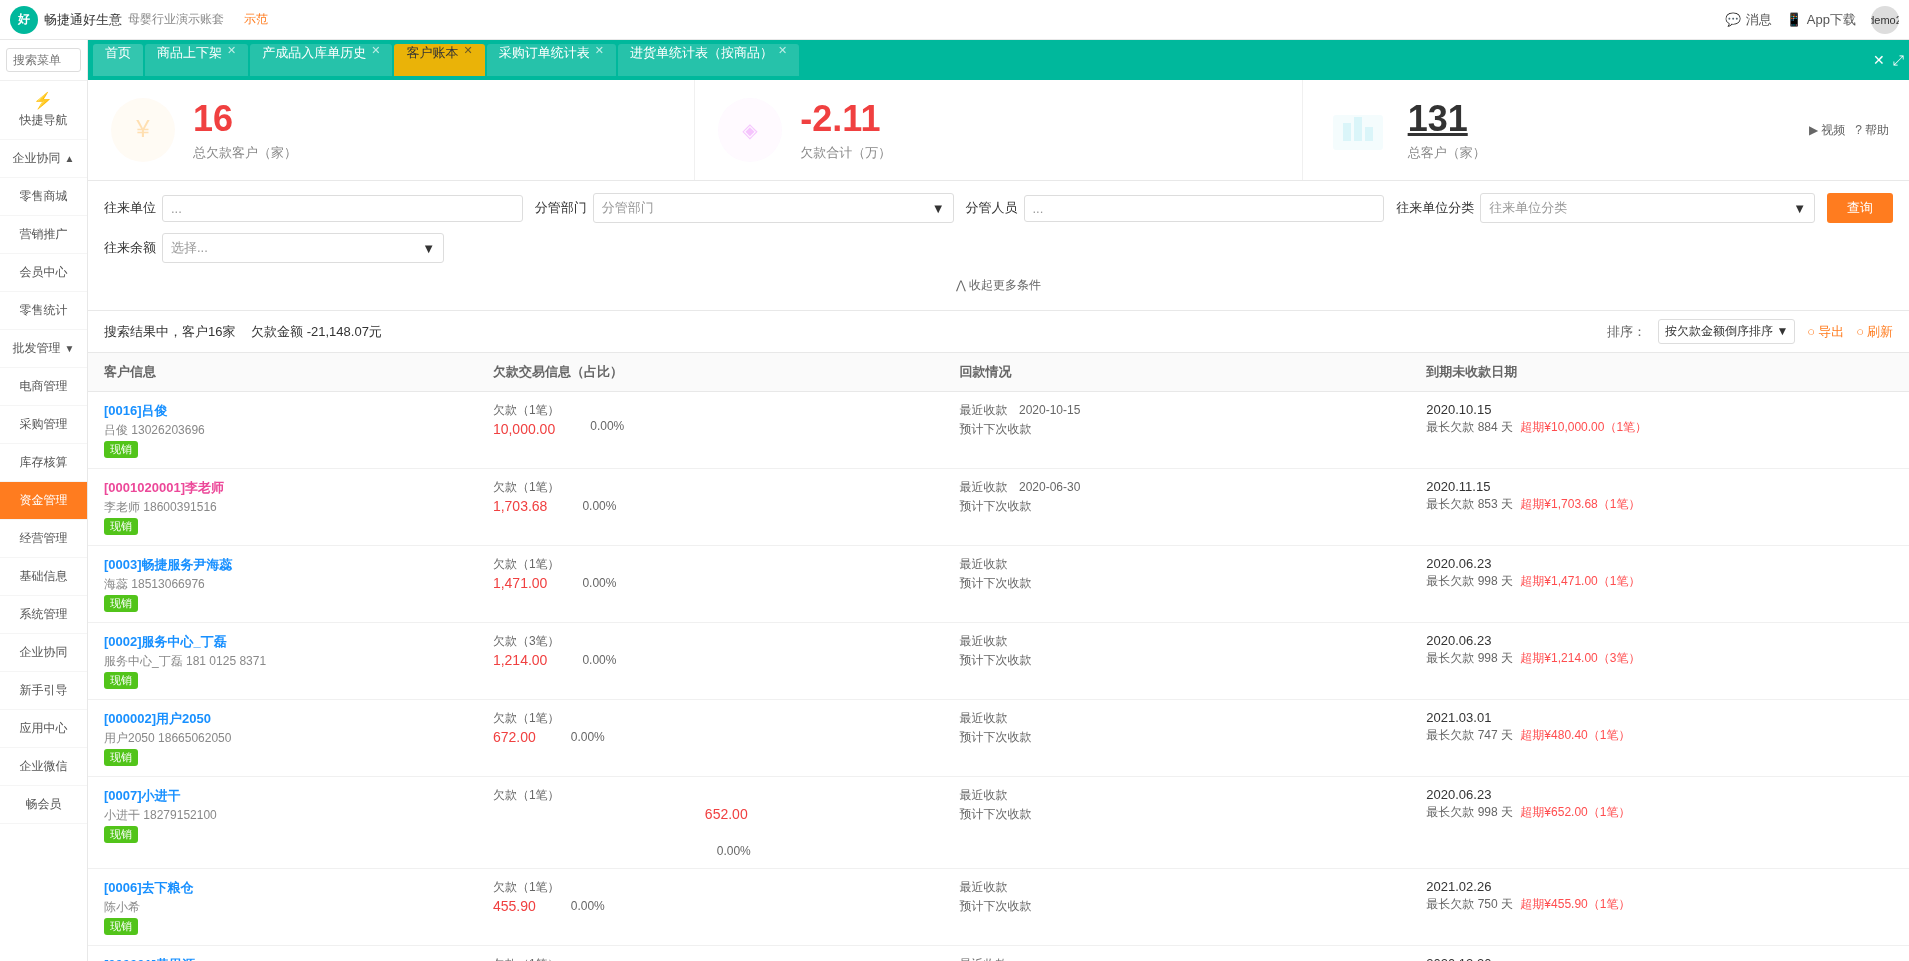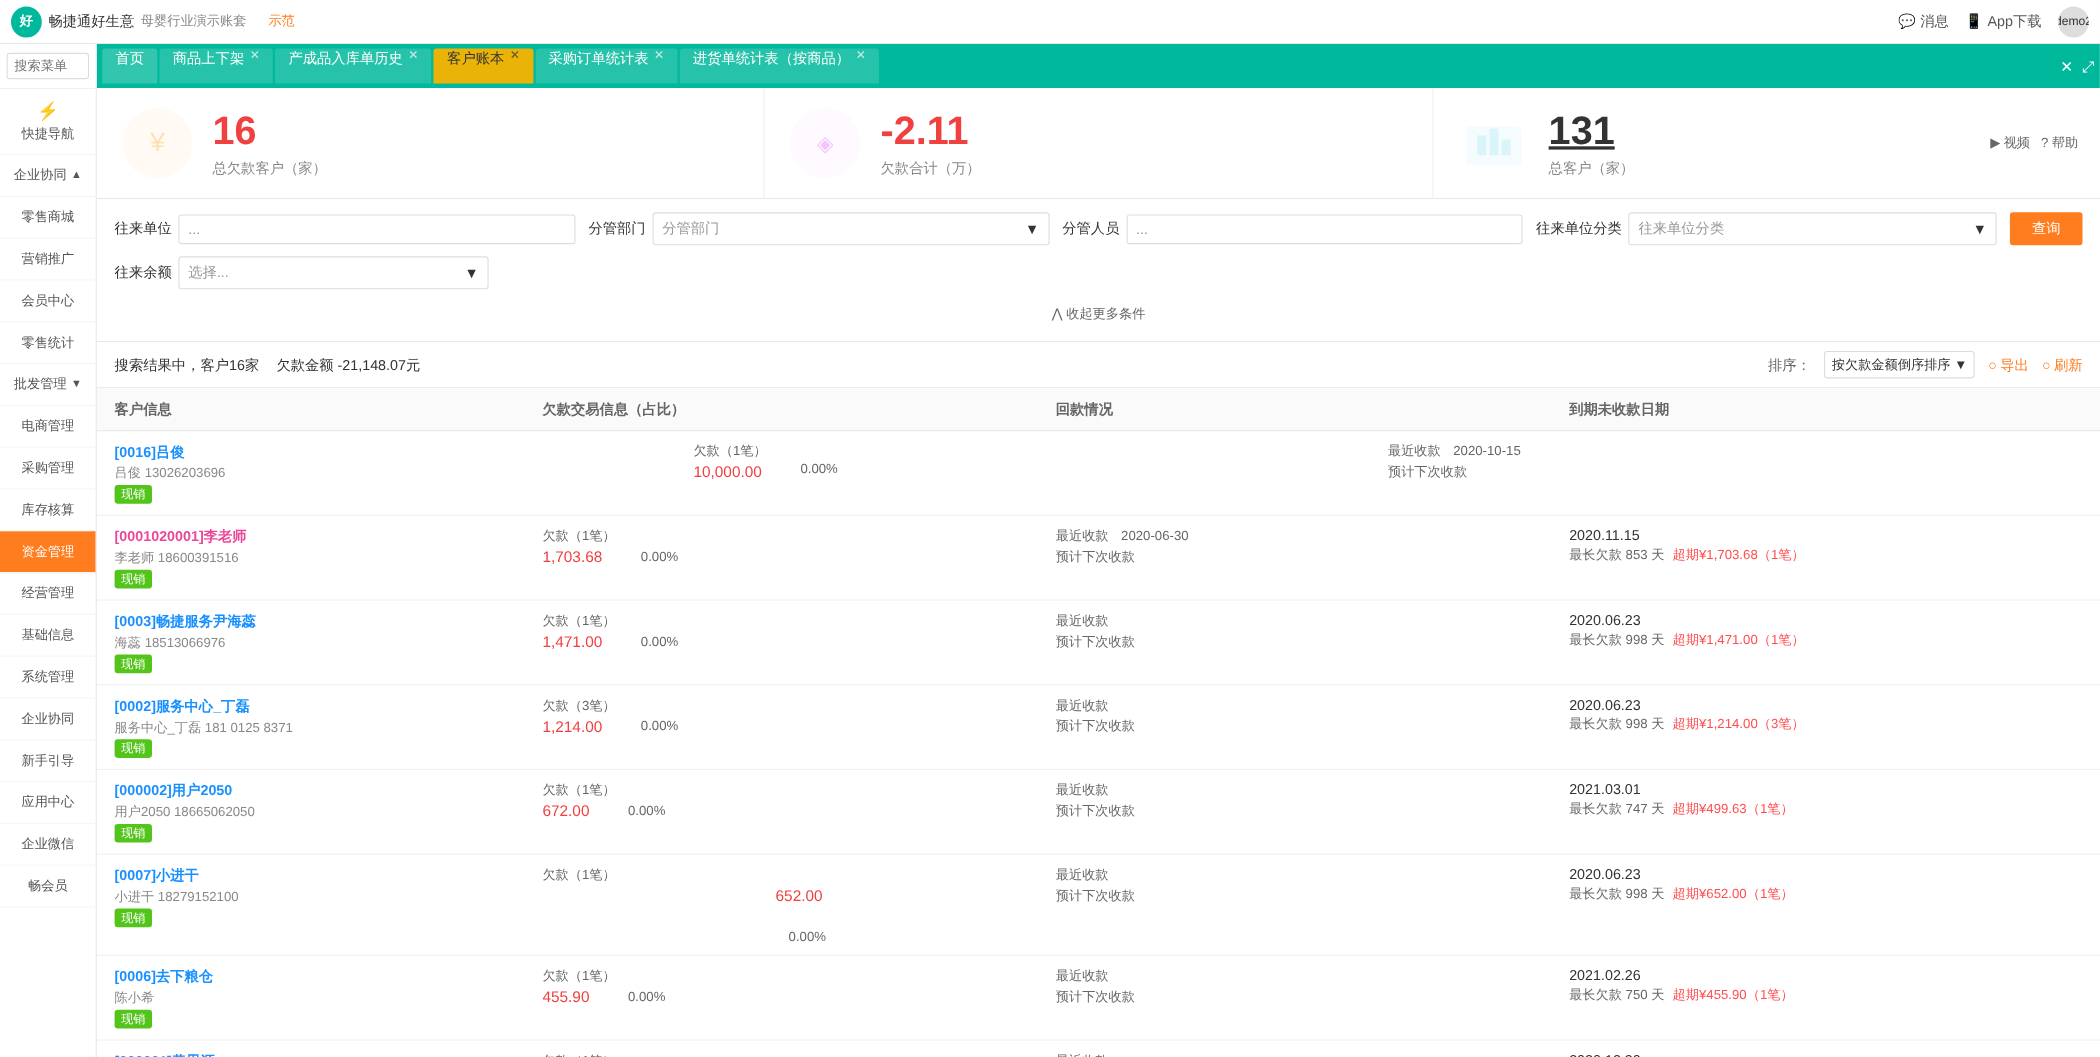--- a/index.html
+++ b/index.html
@@ -358,20 +358,27 @@
                 <div class="debt-ratio">0.00%</div>
               </div>
             </div>
             <div class="col-recovery">
               <div style="font-size:12px;color:#666;">
                 <span>最近收款</span>
                 <span style="margin-left:8px;">2020-10-15</span>
               </div>
               <div style="font-size:12px;color:#666;margin-top:2px;">预计下次收款</div>
             </div>
+            <div class="col-overdue">
+              <div class="overdue-date">2020.10.15</div>
+              <div style="font-size:12px;margin-top:2px;">
+                <span style="color:#666;">最长欠款 884 天</span>
+                <span class="overdue-link" style="margin-left:4px;">超期¥10,000.00（1笔）</span>
+              </div>
+            </div>
           </div>
 
           <div class="table-row">
             <div class="col-customer">
               <div style="color:#ec4899;cursor:pointer;font-size:13px;font-weight:bold;">
                 <span>[0001020001]</span><span>李老师</span>
               </div>
               <div class="customer-sub">李老师 18600391516</div>
               <span class="customer-tag">现销</span>
             </div>
@@ -470,21 +477,21 @@
               </div>
             </div>
             <div class="col-recovery">
               <div style="font-size:12px;color:#666;">最近收款</div>
               <div style="font-size:12px;color:#666;margin-top:2px;">预计下次收款</div>
             </div>
             <div class="col-overdue">
               <div class="overdue-date">2021.03.01</div>
               <div style="font-size:12px;margin-top:2px;">
                 <span style="color:#666;">最长欠款 747 天</span>
-                <span class="overdue-link" style="margin-left:4px;">超期¥499.63（1笔）</span>
+                <span class="overdue-link" style="margin-left:4px;">超期¥480.40（1笔）</span>
               </div>
             </div>
           </div>
 
           <div class="table-row">
             <div class="col-customer">
               <div style="color:#1890ff;cursor:pointer;font-size:13px;font-weight:bold;">
                 <span>[0007]</span><span>小进干</span>
               </div>
               <div class="customer-sub">小进干 18279152100</div>

